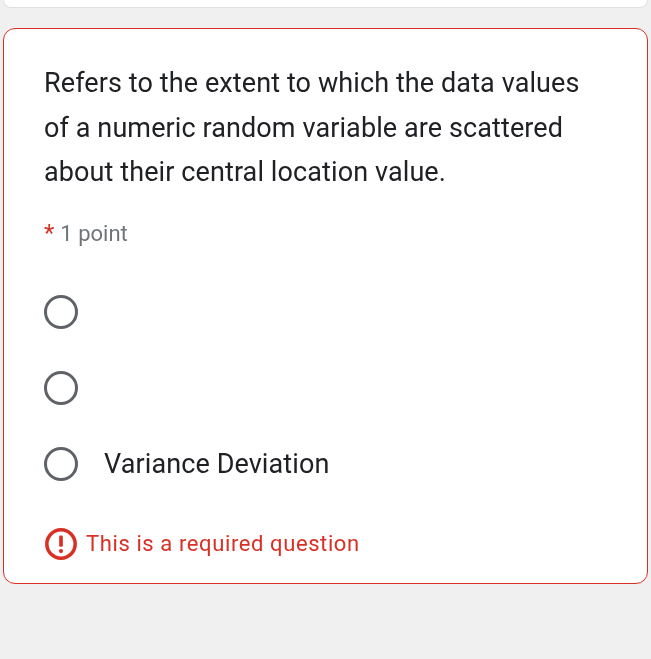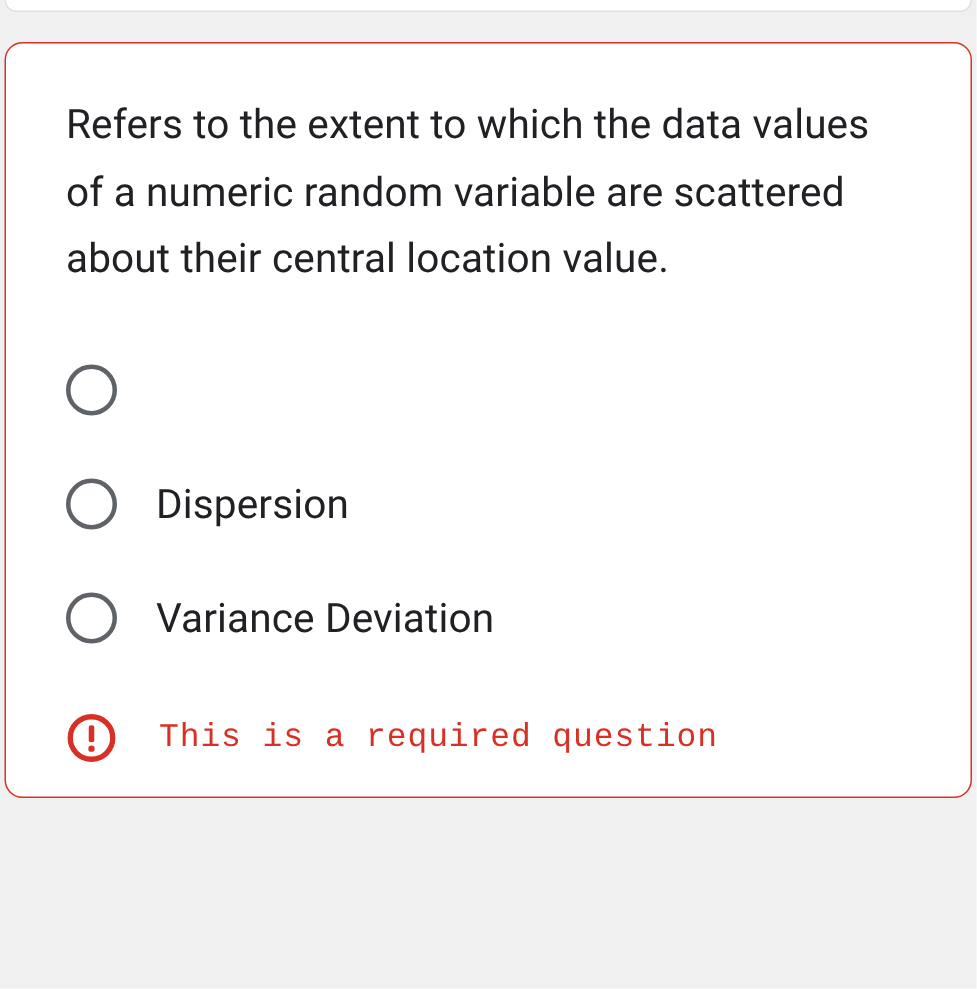--- a/index.html
+++ b/index.html
@@ -77,23 +77,22 @@
       flex-shrink: 0;
     }
     .option-label {
       font-size: 27px;
       color: #202124;
       letter-spacing: 0.1px;
     }
     .error-row {
       display: flex;
       align-items: center;
-      gap: 28px;
+      gap: 8px;
       margin-top: 46px;
-      font-family: Liberation Mono, monospace;
     }
     .error-icon {
       width: 34px;
       height: 34px;
       flex-shrink: 0;
     }
     .error-icon svg {
       width: 100%;
       height: 100%;
     }
@@ -104,29 +103,31 @@
     }
   </style>
 </head>
 <body>
 
 <div class="top-card-edge"></div>
 
 <div class="question-card">
   <div class="question-header">
     <div class="question-text">Refers to the extent to which the data values of a numeric random variable are scattered about their central location value.</div>
+    <div class="points-wrap">
+      <span class="required-star">*</span><span class="points-label">1 point</span>
+    </div>
   </div>
 
   <div class="options">
     <div class="option">
       <div class="radio"></div>
     </div>
     <div class="option">
       <div class="radio"></div>
-      <div class="option-label">Dispersion</div>
     </div>
     <div class="option">
       <div class="radio"></div>
       <div class="option-label">Variance Deviation</div>
     </div>
   </div>
 
   <div class="error-row">
     <div class="error-icon">
       <svg viewBox="0 0 24 24" fill="none">

